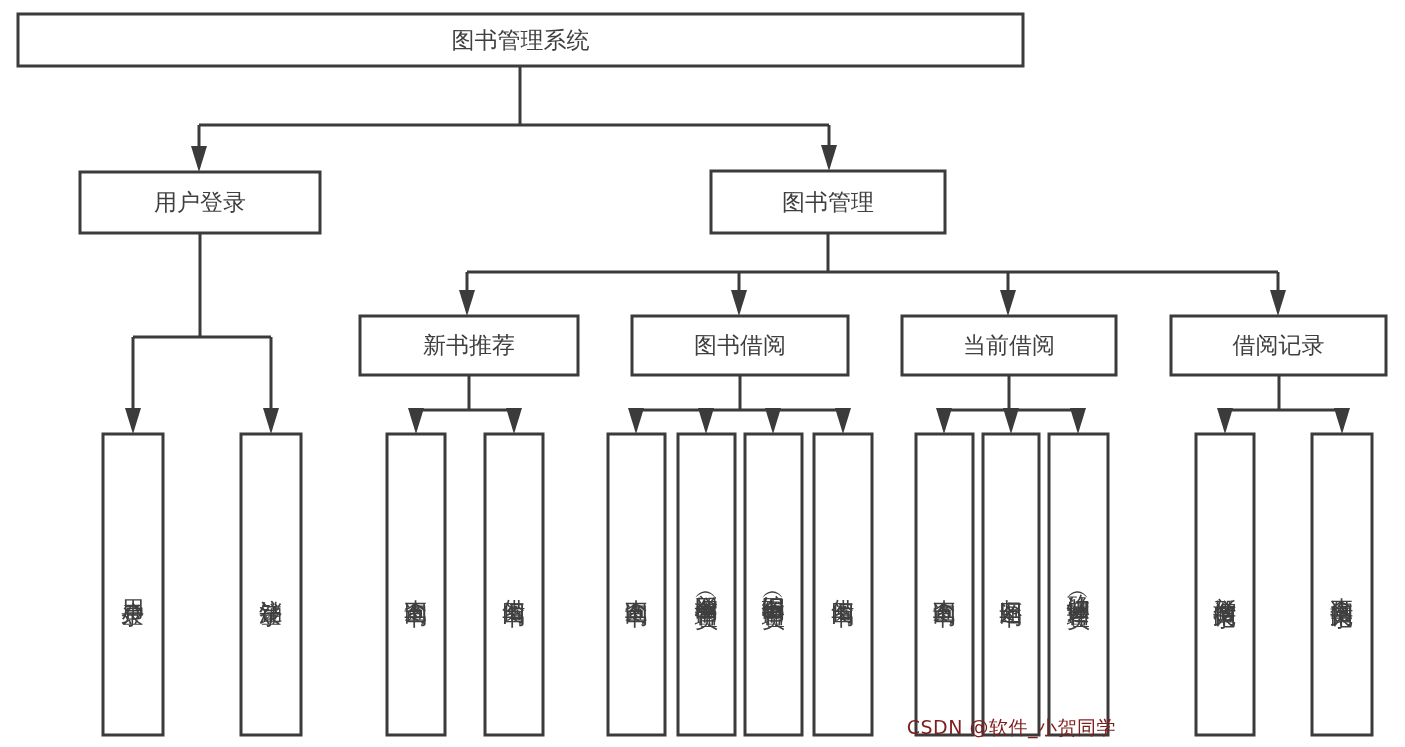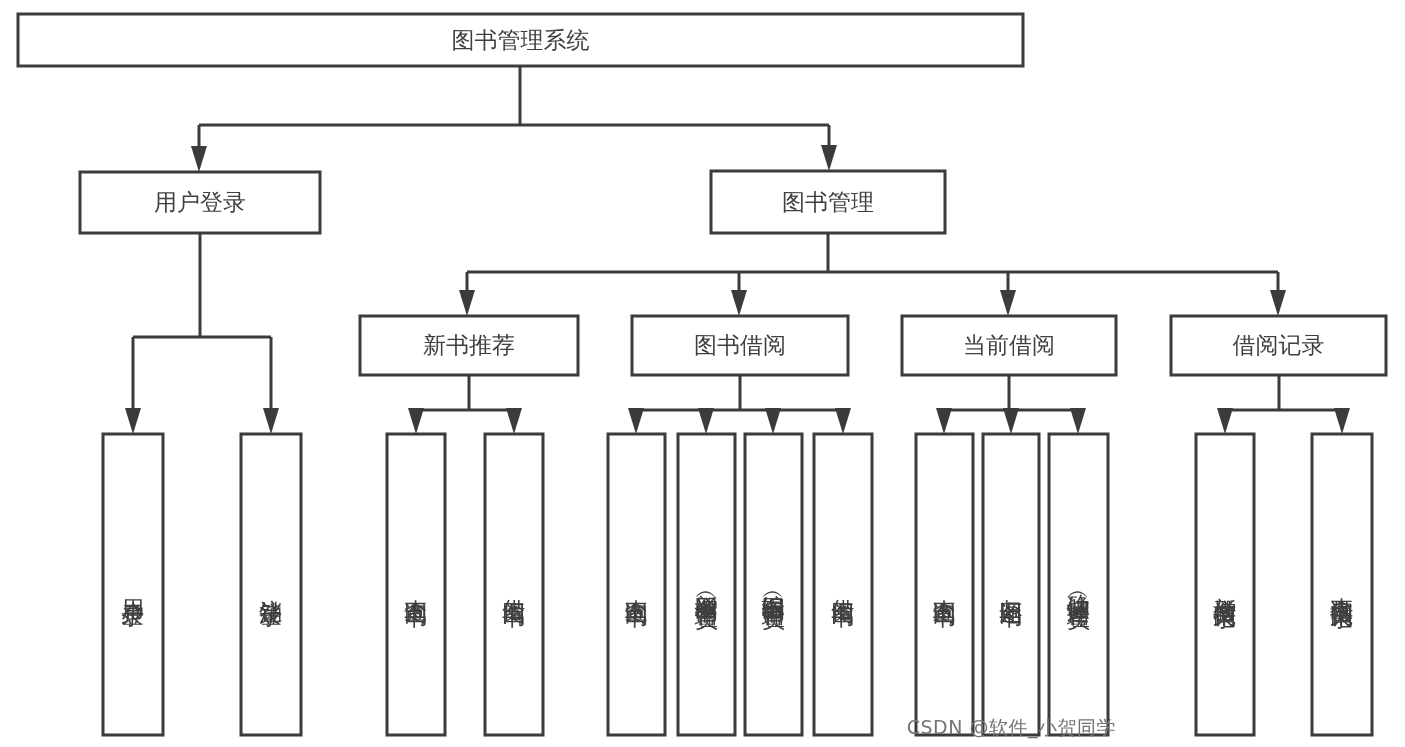--- a/index.html
+++ b/index.html
@@ -65,21 +65,21 @@
     color: #3f3f3f;
     white-space: nowrap;
     pointer-events: none;
   }
   .watermark {
     position: absolute;
     right: 10px;
     bottom: 6px;
     font-family: "DejaVu Sans", "Liberation Sans", sans-serif;
     font-size: 19px;
-    color: #737373;
+    color: #7f1d1d;
     letter-spacing: 0.5px;
     user-select: none;
   }
 </style>
 </head>
 <body>
 
 <div id="diagram-root">
 
   <svg id="structure-svg" viewBox="0 0 1405 747">

